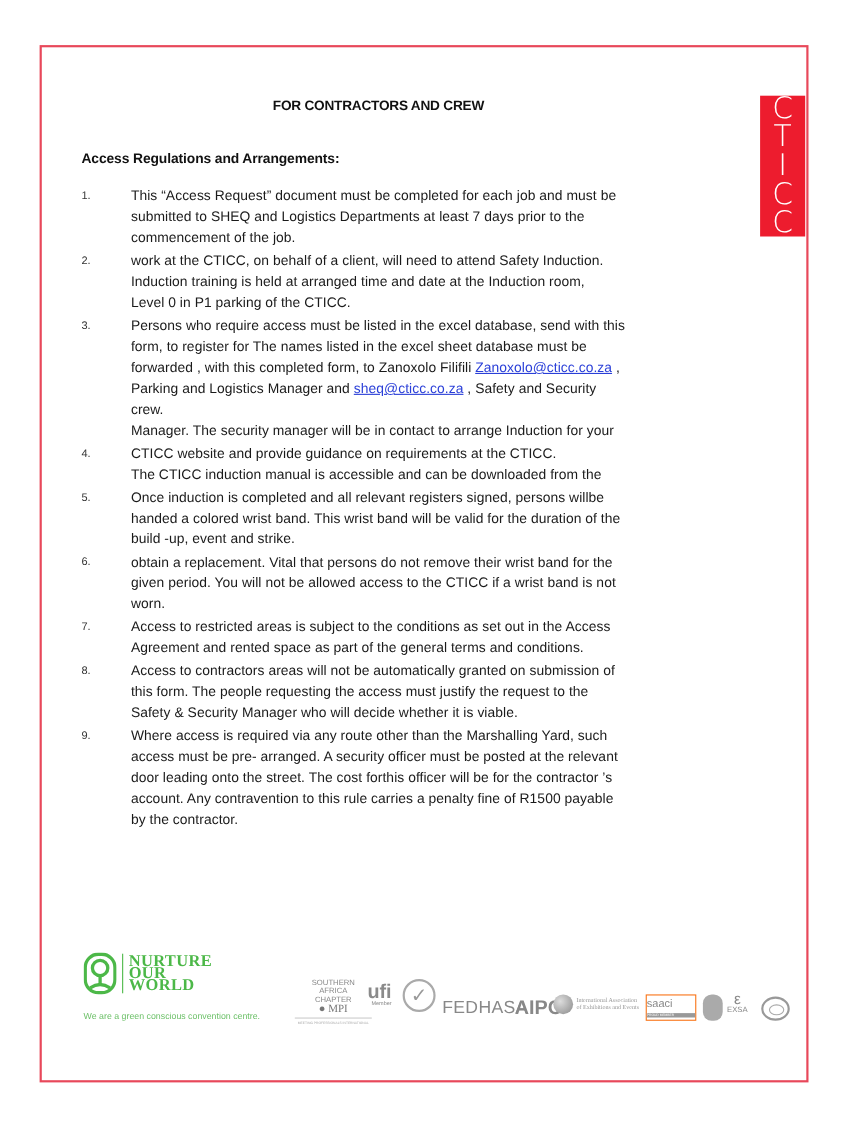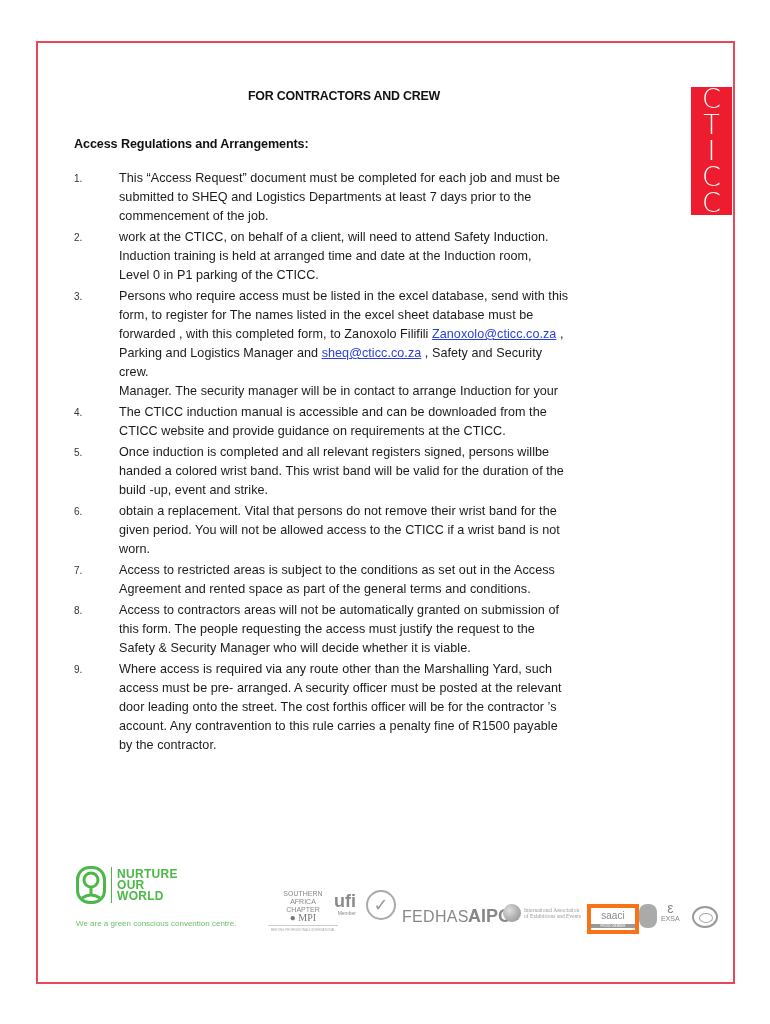--- a/index.html
+++ b/index.html
@@ -18,41 +18,41 @@
                   color: #111; letter-spacing: -0.1px; }
   .items { position: absolute; left: 74px; top: 169px; width: 600px; }
   .item { display: flex; margin-bottom: 2px; }
   .num { width: 45px; flex: none; font-size: 10px; line-height: 19px; color: #333; }
   .text { font-size: 12.6px; line-height: 19px; color: #1a1a1a; letter-spacing: 0.05px; }
   .text a { color: #2a3fd8; text-decoration: underline; }
   .footer { position: absolute; left: 76px; top: 866px; width: 650px; height: 70px; }
   .now-logo { position: absolute; left: 0; top: 0; display: flex; align-items: center; }
   .now-icon { width: 30px; height: 38px; position: relative; }
   .now-divider { width: 1px; height: 36px; background: #4cb848; margin: 0 5px; }
-  .now-text { color: #4cb848; font-family: Liberation Sans, sans-serif; font-size: 12px;
+  .now-text { color: #4cb848; font-family: Liberation Serif, serif; font-size: 15px;
               line-height: 11px; font-weight: bold; letter-spacing: 0.3px; }
   .now-tag { position: absolute; left: 0; top: 53px; color: #6cc068; font-size: 8px; white-space: nowrap; }
   .mpi { position: absolute; left: 192px; top: 24px; width: 70px; text-align: center; color: #888;
          font-size: 7px; line-height: 8px; }
   .mpi .mpi-mark { font-family: "Liberation Serif", serif; font-size: 10px; color: #777; }
   .mpi .mpi-line { border-top: 1px solid #ccc; margin-top: 3px; font-size: 3px; color: #aaa; }
   .sponsor { position: absolute; color: #8a8a8a; }
   .ufi { left: 258px; top: 26px; font-size: 18px; font-weight: bold; line-height: 18px; text-align: right; }
   .ufi small { display: block; font-size: 5px; font-weight: normal; line-height: 6px; }
   .check-seal { left: 290px; top: 24px; width: 30px; height: 30px; border-radius: 50%;
                 border: 2px solid #aaa; box-sizing: border-box; color: #999; font-size: 18px;
                 line-height: 26px; text-align: center; }
   .fedhasa { left: 326px; top: 42px; font-size: 16px; letter-spacing: 0.3px; color: #888; }
   .aipc { left: 392px; top: 40px; font-size: 18px; font-weight: bold; color: #888; }
   .iaee { left: 427px; top: 38px; display: flex; align-items: center; }
   .globe { width: 18px; height: 18px; border-radius: 50%;
            background: radial-gradient(circle at 35% 35%, #ddd, #888); }
   .iaee-text { font-family: "Liberation Serif", serif; font-size: 5.5px; line-height: 6px; color: #999; margin-left: 3px; }
-  .saaci { left: 511px; top: 38px; width: 44px; height: 22px; border: 4px solid #f97316;
-           font-size: 10px; color: #888; text-align: center; line-height: 16px; }
+  .saaci { left: 511px; top: 38px; width: 44px; height: 22px; border: 1px solid #f97316;
+           font-size: 10px; color: #888; line-height: 16px; }
   .saaci small { display: block; font-size: 3px; line-height: 4px; background: #999; color: #fff; }
   .badge-pill { left: 563px; top: 38px; width: 18px; height: 24px; border-radius: 8px; background: #aaa; }
   .exsa { left: 585px; top: 35px; font-size: 7px; color: #888; text-align: center; line-height: 8px; }
   .exsa-mark { font-size: 14px; line-height: 14px; }
   .round-seal { left: 616px; top: 40px; width: 26px; height: 22px; border-radius: 50%;
                 border: 2px solid #999; box-sizing: border-box; }
   .round-seal:after { content: ""; position: absolute; left: 5px; top: 5px; width: 12px; height: 8px;
                       border-radius: 50%; border: 1px solid #aaa; }
 </style>
 </head>
@@ -98,22 +98,22 @@
       <div>form,  to  register  for The names  listed    in  the excel sheet  database must be</div>
       <div><span>forwarded ,  with this completed    form, to Zanoxolo Filifili </span><a>Zanoxolo@cticc.co.za</a><span> ,</span></div>
       <div><span>Parking  and Logistics Manager and </span><a>sheq@cticc.co.za</a><span> , Safety  and  Security</span></div>
       <div>crew.</div>
       <div>Manager.  The security manager  will  be  in  contact  to  arrange Induction for your</div>
     </div>
   </div>
   <div class="item">
     <div class="num">4.</div>
     <div class="text">
+      <div>CTICC website and provide guidance on requirements at the CTICC.</div>
       <div>The CTICC induction manual is accessible and can be downloaded from the</div>
-      <div>CTICC website and provide guidance on requirements at the CTICC.</div>
     </div>
   </div>
   <div class="item">
     <div class="num">5.</div>
     <div class="text">
       <div>Once induction is completed and all relevant registers signed, persons willbe</div>
       <div>handed a colored wrist  band. This wrist band will be valid for the duration of the</div>
       <div>build -up, event and strike.</div>
     </div>
   </div>

